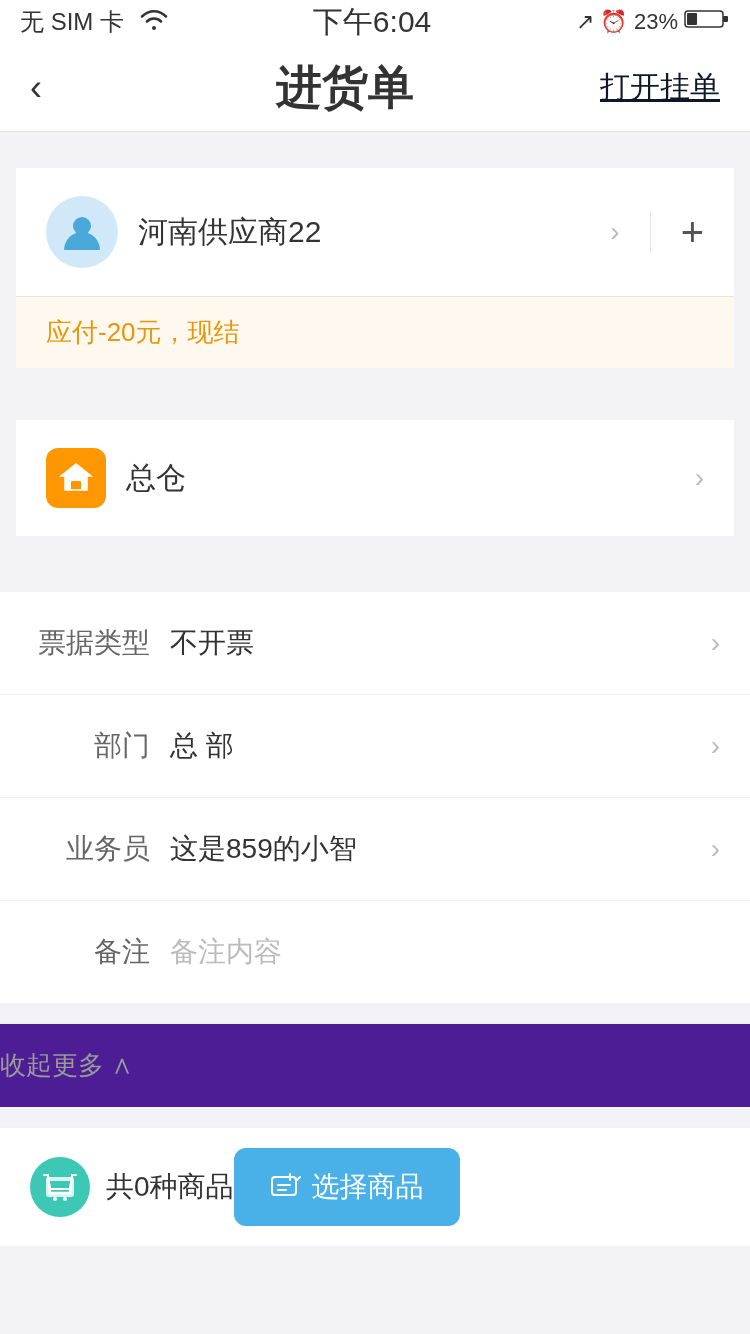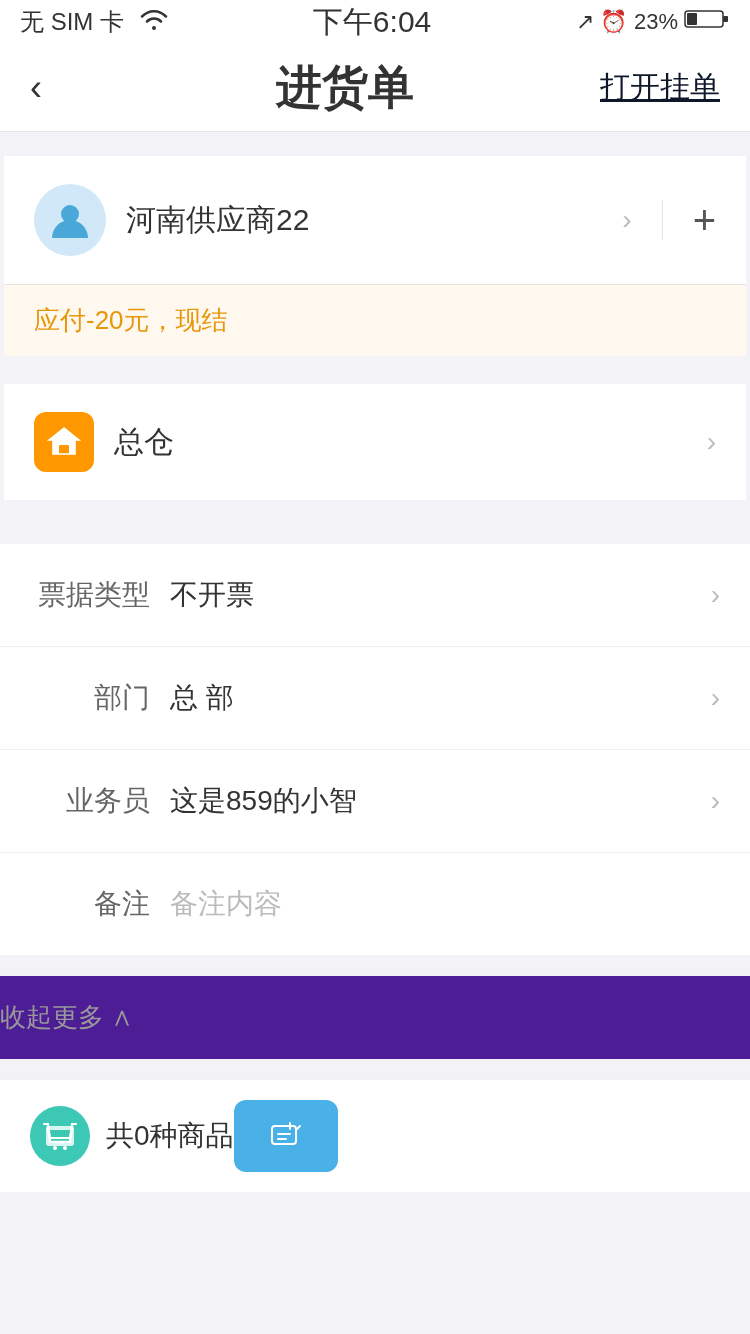--- a/index.html
+++ b/index.html
@@ -58,21 +58,21 @@
 
     
     .section-gap {
       height: 20px;
       background: #f2f2f7;
     }
 
     
     .card {
       background: #fff;
-      margin: 4px;
+      margin: 16px;
     }
 
     
     .supplier-row {
       display: flex;
       align-items: center;
       padding: 28px 30px;
       border-bottom: 1px solid #e5e5e5;
       position: relative;
     }
@@ -345,14 +345,15 @@
       </svg>
     </div>
     <span class="product-count-text">共0种商品</span>
   </div>
   <button class="select-product-btn">
     <svg viewBox="0 0 32 32" fill="none">
       <rect x="2" y="6" width="24" height="18" rx="3" stroke="#fff" stroke-width="2" fill="none"></rect>
       <path d="M20 3v6M26 10l4-4" stroke="#fff" stroke-width="2" stroke-linecap="round"></path>
       <path d="M8 14h12M8 19h8" stroke="#fff" stroke-width="2" stroke-linecap="round"></path>
     </svg>
+    <span>选择商品</span>
   </button>
 </div>
 
 </body></html>

